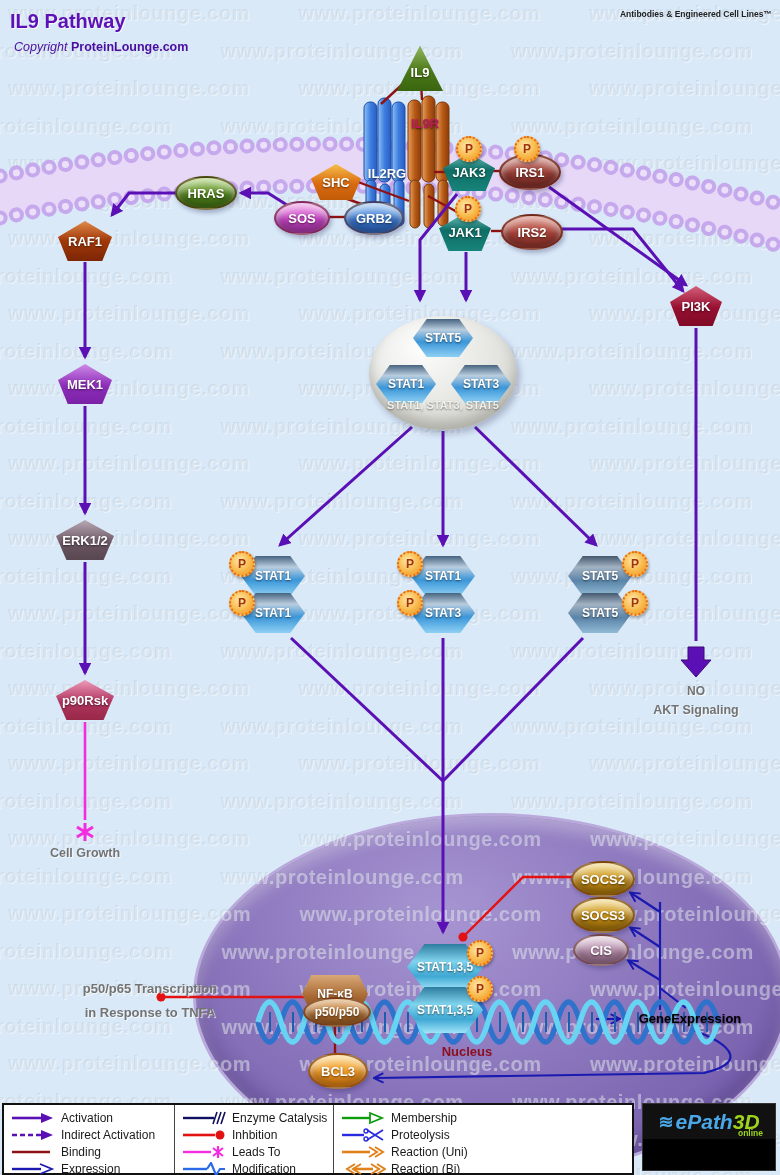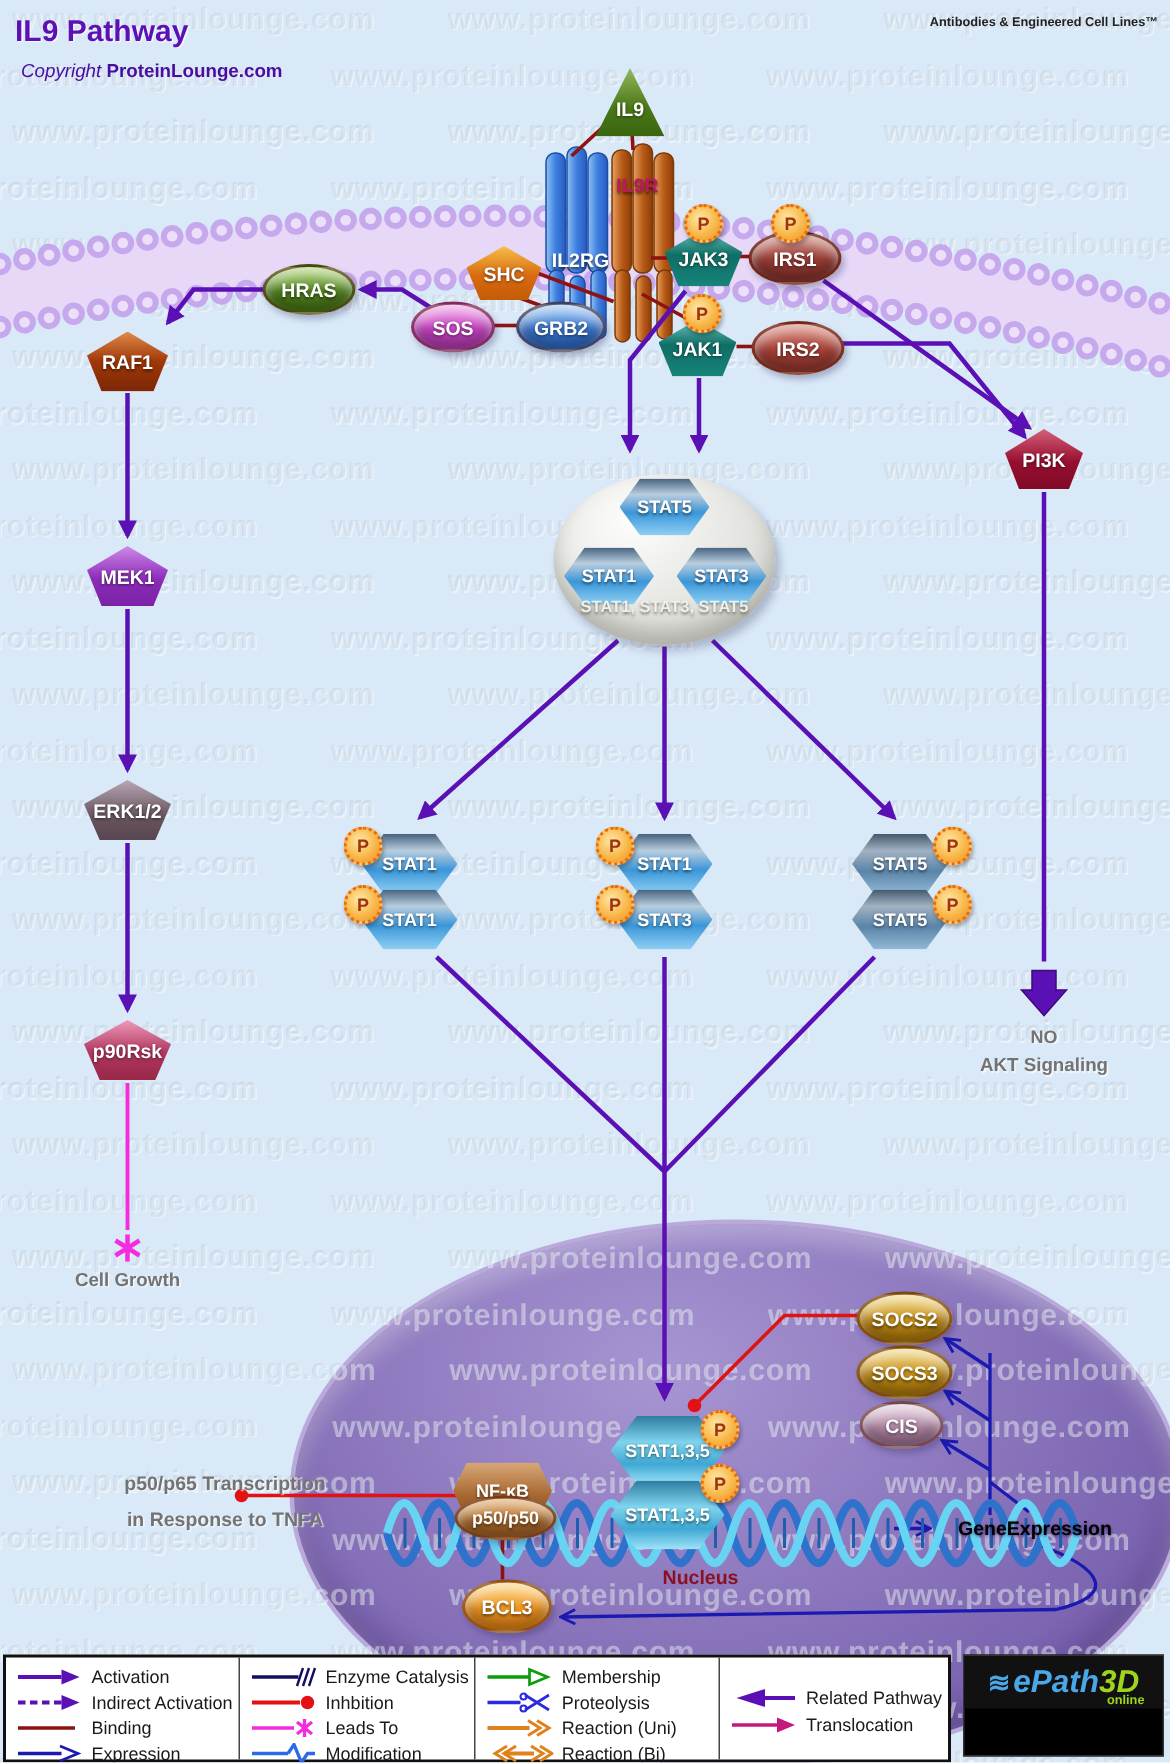--- a/index.html
+++ b/index.html
@@ -422,36 +422,20 @@
         </div>
       <div class="litem">
         <svg width="46" height="14">
             <path d="M15,2 L7,7 L15,12 M21,2 L13,7 L21,12" fill="none" stroke="#e0821c" stroke-width="2"></path>
             <line x1="13" y1="7" x2="33" y2="7" stroke="#e0821c" stroke-width="2.6"></line>
             <path d="M31,2 L39,7 L31,12 M37,2 L45,7 L37,12" fill="none" stroke="#e0821c" stroke-width="2"></path>
           </svg>
         <span>Reaction (Bi)</span>
         </div>
     </div>
-    <div class="lcol lcol4" style="flex:1">
-      <div class="litem">
-        <svg width="46" height="14">
-            <line x1="22" y1="7" x2="44" y2="7" stroke="#5a10b4" stroke-width="2.8"></line>
-            <path d="M24,1 L24,13 L5,7 z" fill="#5a10b4"></path>
-          </svg>
-        <span>Related Pathway</span>
-        </div>
-      <div class="litem">
-        <svg width="46" height="14">
-            <line x1="2" y1="7" x2="32" y2="7" stroke="#c4187c" stroke-width="2.4"></line>
-            <path d="M32,2 L44,7 L32,12 z" fill="#c4187c"></path>
-          </svg>
-        <span>Translocation</span>
-        </div>
-    </div>
   </div>
 
   <div class="epbox">
     <div class="eplogo">
       <span class="ep-icon">≋</span>
       <span class="ep-blue">ePath</span>
       <span class="ep-green">3D</span>
       <span class="ep-online">online</span>
     </div>
   </div>

